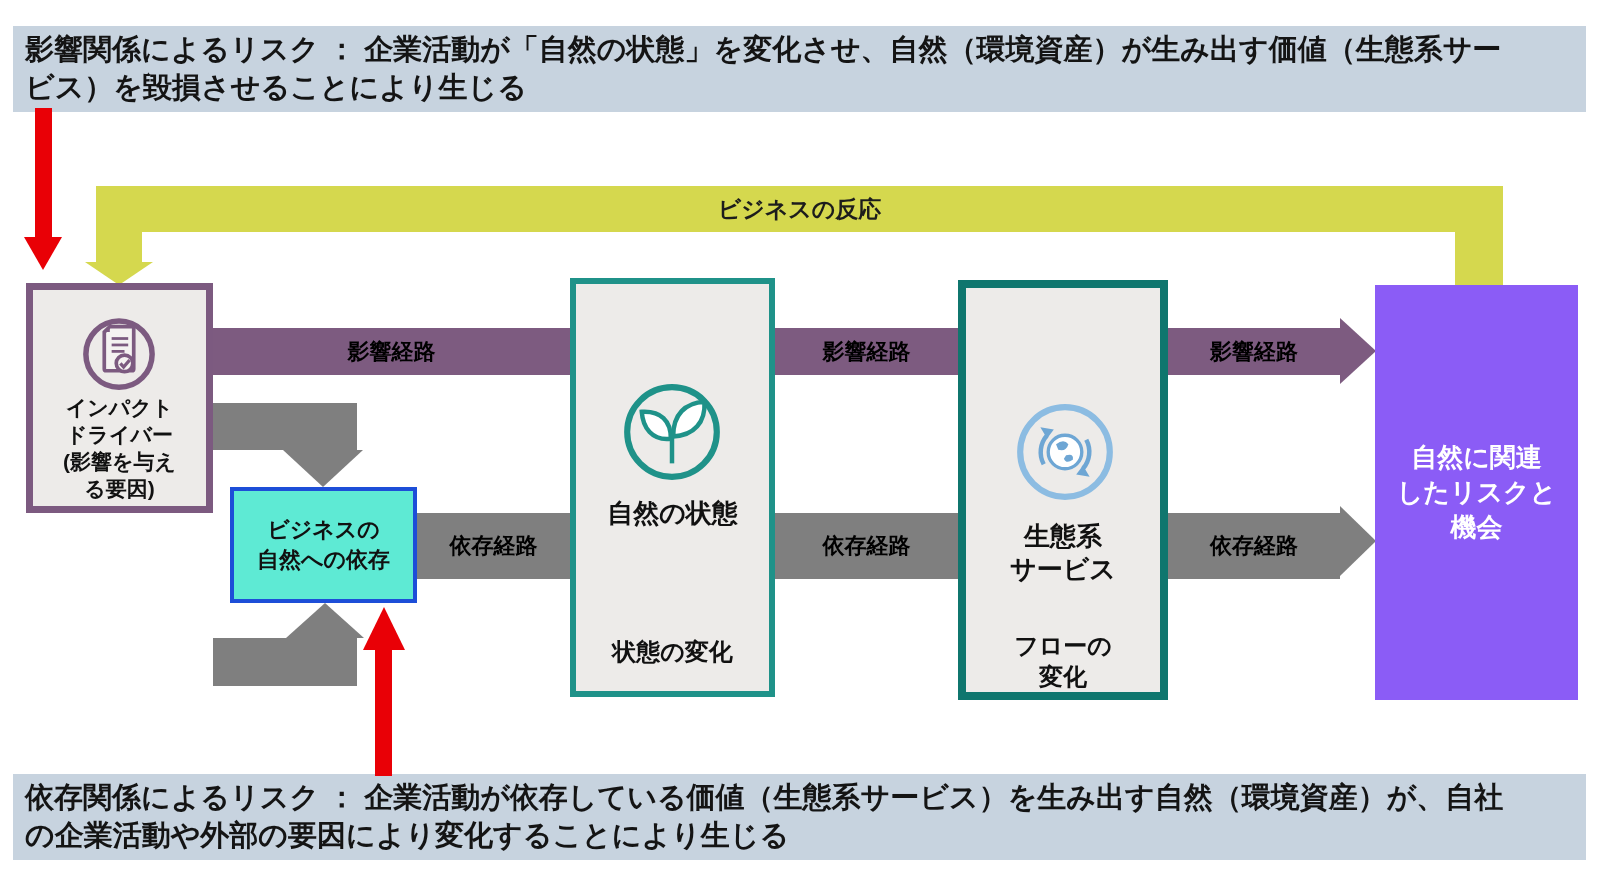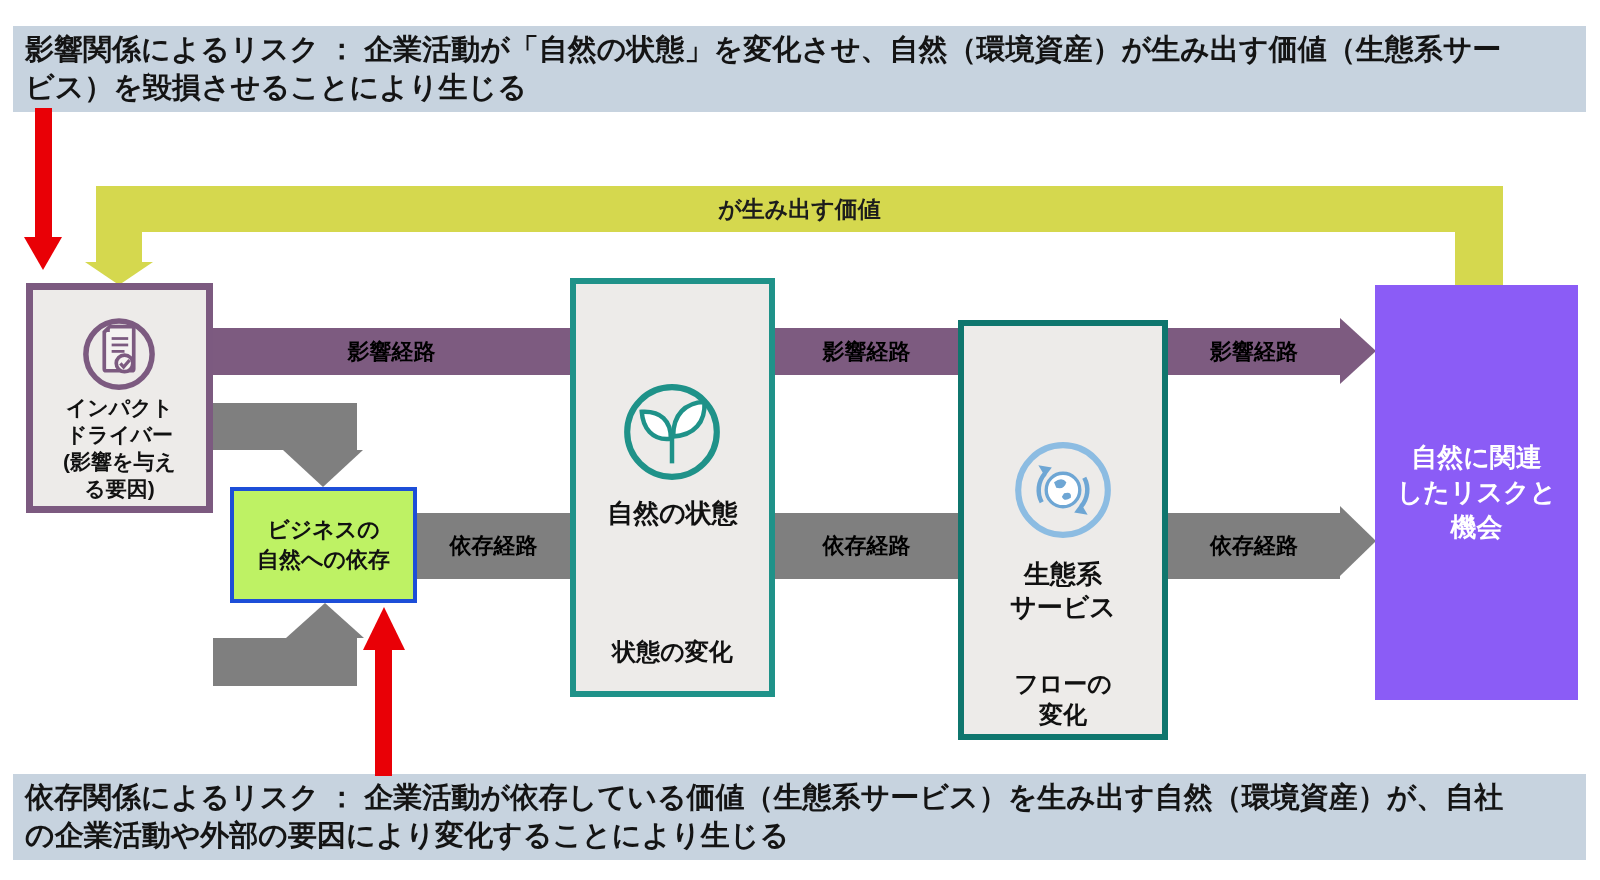--- a/index.html
+++ b/index.html
@@ -20,21 +20,21 @@
   .band-label{font-size:23px;font-weight:bold;color:#1c1c1c;text-align:center;line-height:46px;}
   
   .pband{background:#7d5b80;height:47px;}
   .gband{background:#7f7f7f;height:66px;}
   .pathway-label{
     width:100%;text-align:center;color:#000000;font-weight:bold;font-size:22px;
     position:absolute;top:50%;transform:translateY(-50%);
   }
   
   .node{box-sizing:border-box;background:#edebe9;}
-  .whitebox{box-sizing:border-box;background:#bef264;border:5px solid #1d4ed8;
+  .whitebox{box-sizing:border-box;background:#5eead4;border:5px solid #1d4ed8;
     display:flex;align-items:center;justify-content:center;text-align:center;}
   .nodetext{font-weight:bold;color:#111;text-align:center;}
   .ctr{left:0;width:100%;text-align:center;}
   
   .tri{width:0;height:0;}
 </style>
 </head>
 <body>
 
 <div id="stage">
@@ -42,21 +42,21 @@
   <div class="abs banner ml" style="top:26px;">影響関係によるリスク ： 企業活動が「自然の状態」を変化させ、自然（環境資産）が生み出す価値（生態系サー
 ビス）を毀損させることにより生じる</div>
 
   <div class="abs banner ml" style="top:774px;">依存関係によるリスク ： 企業活動が依存している価値（生態系サービス）を生み出す自然（環境資産）が、自社
 の企業活動や外部の要因により変化することにより生じる</div>
 
   <div class="abs yellow" style="left:96px;top:186px;width:1407px;height:46px;"></div>
   <div class="abs yellow" style="left:96px;top:232px;width:46px;height:31px;"></div>
   <div class="abs tri" style="left:85px;top:262px;border-left:34px solid transparent;border-right:34px solid transparent;border-top:23px solid #d5d84e;"></div>
   <div class="abs yellow" style="left:1455px;top:232px;width:48px;height:54px;"></div>
-  <div class="abs band-label" style="left:96px;top:186px;width:1407px;height:46px;">が生み出す価値</div>
+  <div class="abs band-label" style="left:96px;top:186px;width:1407px;height:46px;">ビジネスの反応</div>
 
   <div class="abs pband" style="left:213px;top:328px;width:357px;">
     <div class="pathway-label">影響経路</div>
   </div>
   <div class="abs pband" style="left:775px;top:328px;width:183px;">
     <div class="pathway-label">影響経路</div>
   </div>
   <div class="abs pband" style="left:1168px;top:328px;width:172px;">
     <div class="pathway-label">影響経路</div>
   </div>
@@ -112,21 +112,21 @@
     <svg class="abs" style="left:40px;top:92px;" width="112" height="112" viewBox="0 0 100 100">
       <circle cx="50" cy="50" r="40" fill="none" stroke="#1f9289" stroke-width="5.5"></circle>
       <path d="M50 78 C50 70 50 62 50 54" fill="none" stroke="#1f9289" stroke-width="4"></path>
       <path d="M49 56 C32 58 24 46 23 32 C40 31 49 40 49 56 Z" fill="#ffffff" stroke="#1f9289" stroke-width="4"></path>
       <path d="M51 54 C51 34 62 24 79 23 C80 41 70 53 51 54 Z" fill="#ffffff" stroke="#1f9289" stroke-width="4"></path>
     </svg>
     <div class="abs ctr nodetext" style="top:212px;font-size:26px;">自然の状態</div>
     <div class="abs ctr nodetext" style="top:352px;font-size:24px;">状態の変化</div>
   </div>
 
-  <div class="abs node" style="left:958px;top:280px;width:210px;height:420px;border:6px solid #0f766e;margin-top:40px;">
+  <div class="abs node" style="left:958px;top:280px;width:210px;height:420px;border:8px solid #0f766e;">
     <svg class="abs" style="left:43px;top:108px;" width="112" height="112" viewBox="0 0 100 100">
       <circle cx="50" cy="50" r="40" fill="none" stroke="#8cbce2" stroke-width="5.5"></circle>
       <circle cx="50" cy="50" r="15" fill="#ffffff" stroke="#6ea6d4" stroke-width="3"></circle>
       <path d="M42 43 q7 -5 11 0 q-2 7 -9 5 z" fill="#6ea6d4"></path>
       <path d="M51 53 q7 -2 6 4 q-6 4 -8 -1 z" fill="#6ea6d4"></path>
       <path d="M31 61 A23 23 0 0 1 34 35" fill="none" stroke="#6ea6d4" stroke-width="4"></path>
       <polygon points="34,38 28,28 40,30" fill="#6ea6d4"></polygon>
       <path d="M69 39 A23 23 0 0 1 66 65" fill="none" stroke="#6ea6d4" stroke-width="4"></path>
       <polygon points="66,62 72,72 60,70" fill="#6ea6d4"></polygon>
     </svg>

